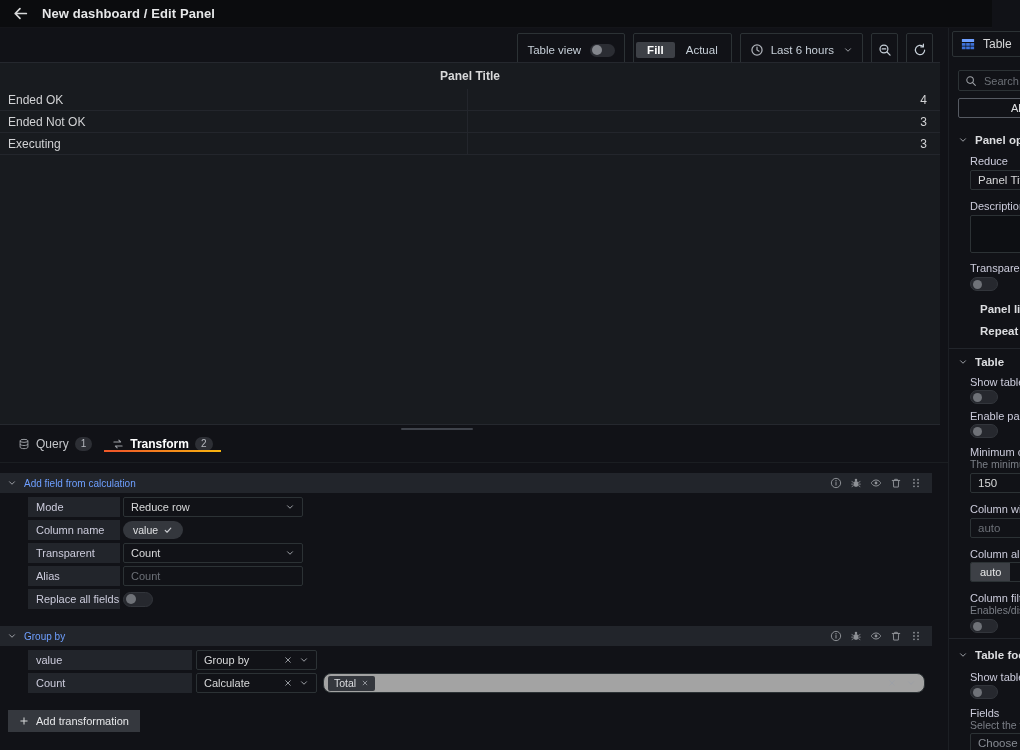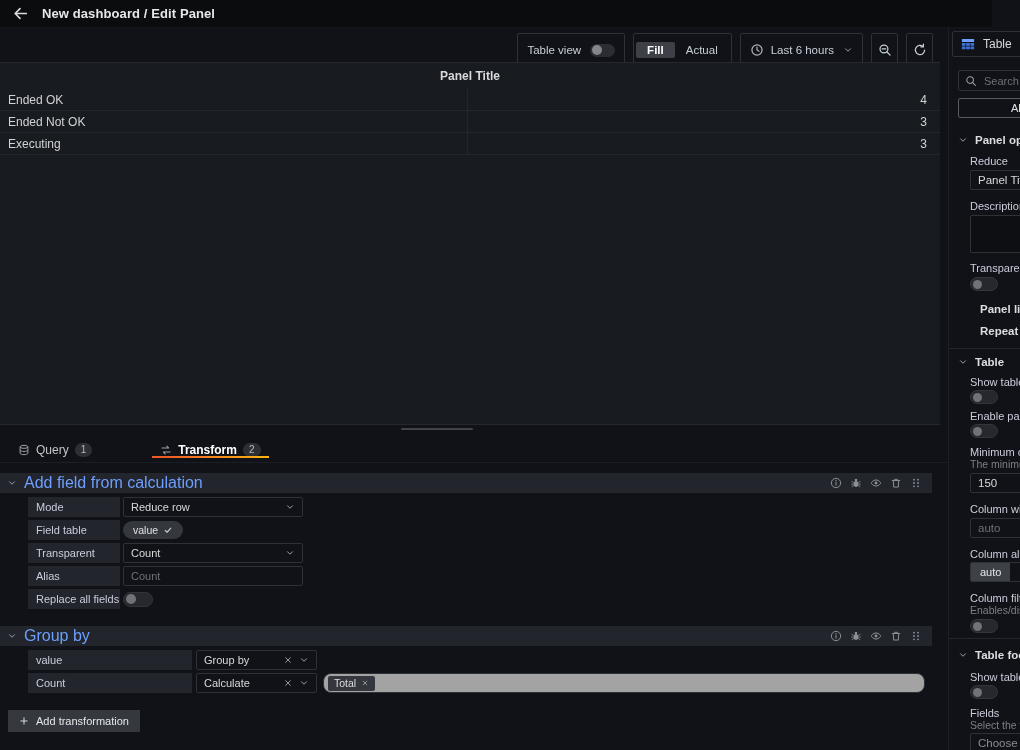--- a/index.html
+++ b/index.html
@@ -38,35 +38,35 @@
   .panel{position:absolute;left:0;top:34px;width:940px;height:363px;background:#181b1f;
          border-top:1px solid #25282e;border-bottom:1px solid #25282e;box-sizing:border-box;}
   .panel-title{height:26px;line-height:26px;text-align:center;font-size:12px;font-weight:700;color:#d8d9da;}
   .p-row{height:21px;display:flex;align-items:center;justify-content:space-between;
          border-bottom:1px solid #23262c;padding:0 13px 0 8px;font-size:12px;color:#d2d3d5;}
   .p-col-divider{position:absolute;left:467px;top:26px;width:1px;height:66px;background:#23262c;}
   .resize-handle{position:absolute;left:401px;top:400px;width:72px;height:2px;border-radius:2px;background:#3f434b;}
 
   
   .bottom{position:absolute;left:0;top:409px;width:948px;}
-  .tabs{height:26px;display:flex;padding-left:8px;align-items:center;border-bottom:1px solid #1b1e22;box-sizing:border-box;gap:48px;}
+  .tabs{height:26px;display:flex;padding-left:8px;align-items:flex-start;border-bottom:1px solid #1b1e22;box-sizing:border-box;}
   .tab{display:flex;align-items:center;gap:6px;padding:0 10px;position:relative;font-size:12px;
        font-weight:500;color:#c4c6ca;cursor:pointer;}
   .tab .ticon{color:#9da0a6;display:flex;}
   .tab.active{color:#ffffff;font-weight:700;}
   .tab.active::after{content:'';position:absolute;left:2px;right:2px;bottom:-1px;height:2px;
        background:linear-gradient(90deg,#f05a28 10%,#fbca0a 120%);}
   .badge{background:#2d2f35;color:#b6b9bf;font-size:10px;line-height:14px;padding:0 6px;
        border-radius:8px;font-weight:500;}
 
   .card{width:932px;margin-top:10px;}
   .card2{margin-top:17px;}
   .card-head{height:20px;background:#22252b;display:flex;align-items:center;padding:0 10px 0 7px;box-sizing:border-box;}
   .card-chev{color:#9da0a6;display:flex;cursor:pointer;}
-  .card-title{color:#6e9fff;font-size:16px;font-weight:500;margin-left:7px;}
+  .card-title{color:#6e9fff;font-size:10px;font-weight:500;margin-left:7px;}
   .head-icons{margin-left:auto;display:flex;gap:8px;align-items:center;color:#8e9196;}
   .head-icons .hi{cursor:pointer;display:flex;}
 
   .t-rows{margin-top:4px;}
   .t-row{display:flex;align-items:stretch;margin:0 7px 3px 8px;height:20px;font-size:11px;padding-left:20px;}
   .t-label{width:92px;background:#22252b;display:flex;align-items:center;padding-left:8px;
        box-sizing:border-box;color:#ccccdc;margin-right:3px;flex:none;}
   .t-label.wide{width:164px;margin-right:4px;}
   .field{border:1px solid #2c3235;background:#111217;border-radius:2px;display:flex;align-items:center;
        padding:0 7px;box-sizing:border-box;color:#d8d9da;}
@@ -343,21 +343,21 @@
             <span class="field dd">
               <span>Reduce row</span>
               <span class="chev">
                   <svg class="ico10">
                     <use href="#i-chev-down"></use>
                   </svg>
                 </span>
             </span>
           </div>
           <div class="t-row">
-            <span class="t-label">Field table</span>
+            <span class="t-label">Column name</span>
             <span class="pill">
               <span>value</span>
               <span class="chk">
                   <svg class="ico10">
                     <use href="#i-check"></use>
                   </svg>
                 </span>
             </span>
           </div>
           <div class="t-row">

